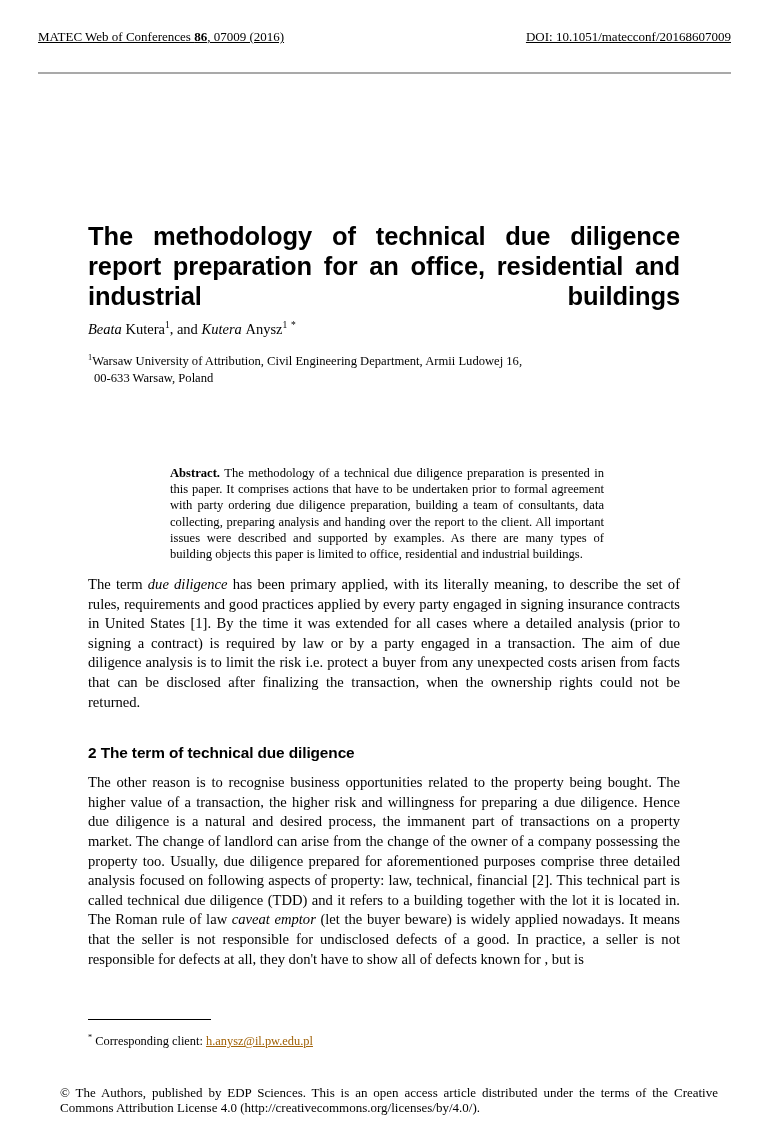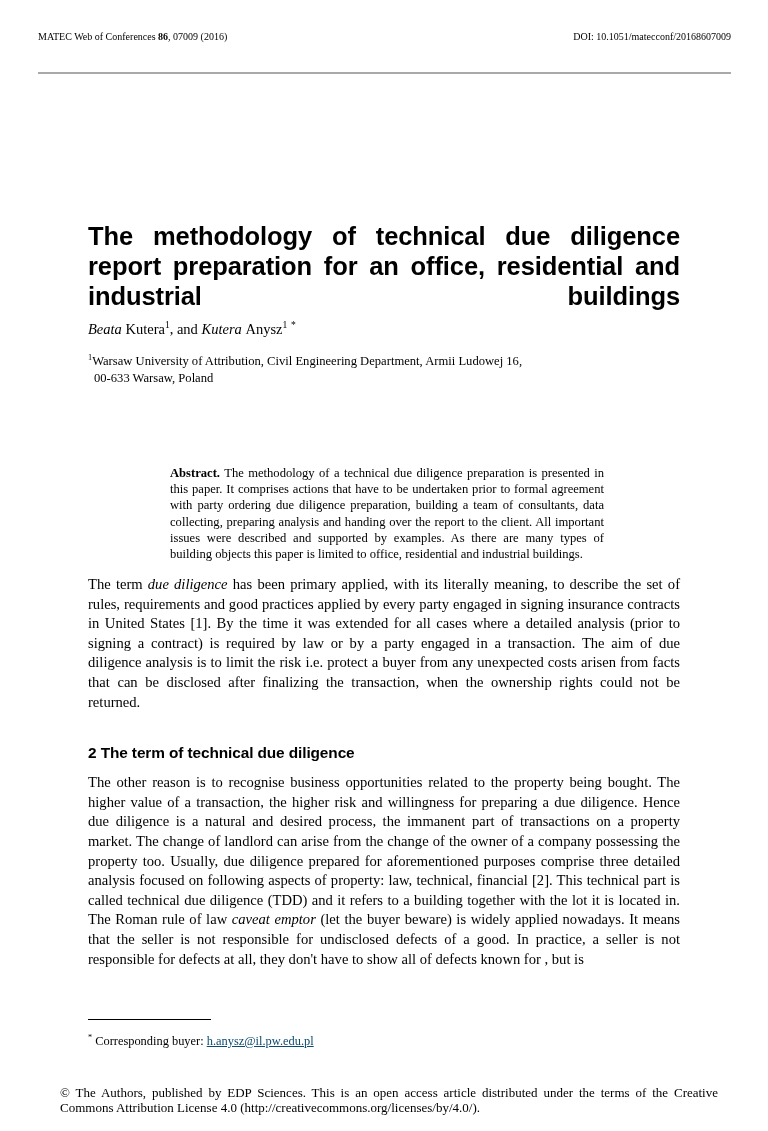--- a/index.html
+++ b/index.html
@@ -26,22 +26,23 @@
   .runhead {
     position: absolute;
     left: 38px;
     top: 28px;
     width: 693px;
   }
   .runhead-row1 {
     display: flex;
     justify-content: space-between;
     align-items: flex-end;
-    font-size: 10px;
+    font-size: 13px;
     line-height: 17px;
+    text-decoration: underline;
   }
   .runhead-left { white-space: nowrap; }
   .runhead-left b { font-weight: bold; }
   .runhead-right { white-space: nowrap; }
   .runhead-row2 {
     font-style: italic;
     font-size: 13.5px;
     line-height: 18px;
     margin-top: 1px;
   }
@@ -151,21 +152,21 @@
   }
   .footnote {
     position: absolute;
     left: 88px;
     top: 1033px;
     width: 592px;
     font-size: 12.4px;
     line-height: 16px;
   }
   .footnote a {
-    color: #0c4a6e;
+    color: #a16207;
     text-decoration: underline;
   }
 
   
   .copyright {
     position: absolute;
     left: 60px;
     top: 1086px;
     width: 658px;
     font-size: 13px;
@@ -196,17 +197,17 @@
   <div class="abstract"><b>Abstract.</b><span> The methodology of a technical due diligence preparation is presented in this paper. It comprises actions that have to be undertaken prior to formal agreement with party ordering due diligence preparation, building a team of consultants, data collecting, preparing analysis and handing over the report to the client. All important issues were described and supported by examples. As there are many types of building objects this paper is limited to office, residential and industrial buildings.</span></div>
 
   <div class="body">
     <p class="para"><span>The term </span><i>due diligence</i><span> has been primary applied, with its literally meaning, to describe the set of rules, requirements and good practices applied by every party engaged in signing insurance contracts in United States [1]. By the time it was extended for all cases where a detailed analysis (prior to signing a contract) is required by law or by a party engaged in a transaction. The aim of due diligence analysis is to limit the risk i.e. protect a buyer from any unexpected costs arisen from facts that can be disclosed after finalizing the transaction, when the ownership rights could not be returned.</span></p>
 
     <h2 class="sec gap">2 The term of technical due diligence</h2>
     <p class="para"><span>The other reason is to recognise business opportunities related to the property being bought. The higher value of a transaction, the higher risk and willingness for preparing a due diligence. Hence due diligence is a natural and desired process, the immanent part of transactions on a property market. The change of landlord can arise from the change of the owner of a company possessing the property too. Usually, due diligence prepared for aforementioned purposes comprise three detailed analysis focused on following aspects of property: law, technical, financial [2]. This technical part is called technical due diligence (TDD) and it refers to a building together with the lot it is located in. The Roman rule of law </span><i>caveat emptor</i><span> (let the buyer beware) is widely applied nowadays. It means that the seller is not responsible for undisclosed defects of a good. In practice, a seller is not responsible for defects at all, they don't have to show all of defects known for , but is</span></p>
   </div>
 
   <div class="footnote-rule"></div>
-  <div class="footnote"><sup>*</sup><span> Corresponding buyer: </span><a href="#">h.anysz@il.pw.edu.pl</a></div>
+  <div class="footnote"><sup>*</sup><span> Corresponding client: </span><a href="#">h.anysz@il.pw.edu.pl</a></div>
 
   <div class="copyright">© The Authors, published by EDP Sciences. This is an open access article distributed under the terms of the Creative Commons Attribution License 4.0 (http://creativecommons.org/licenses/by/4.0/).</div>
 
 </div>
 
 </body></html>

